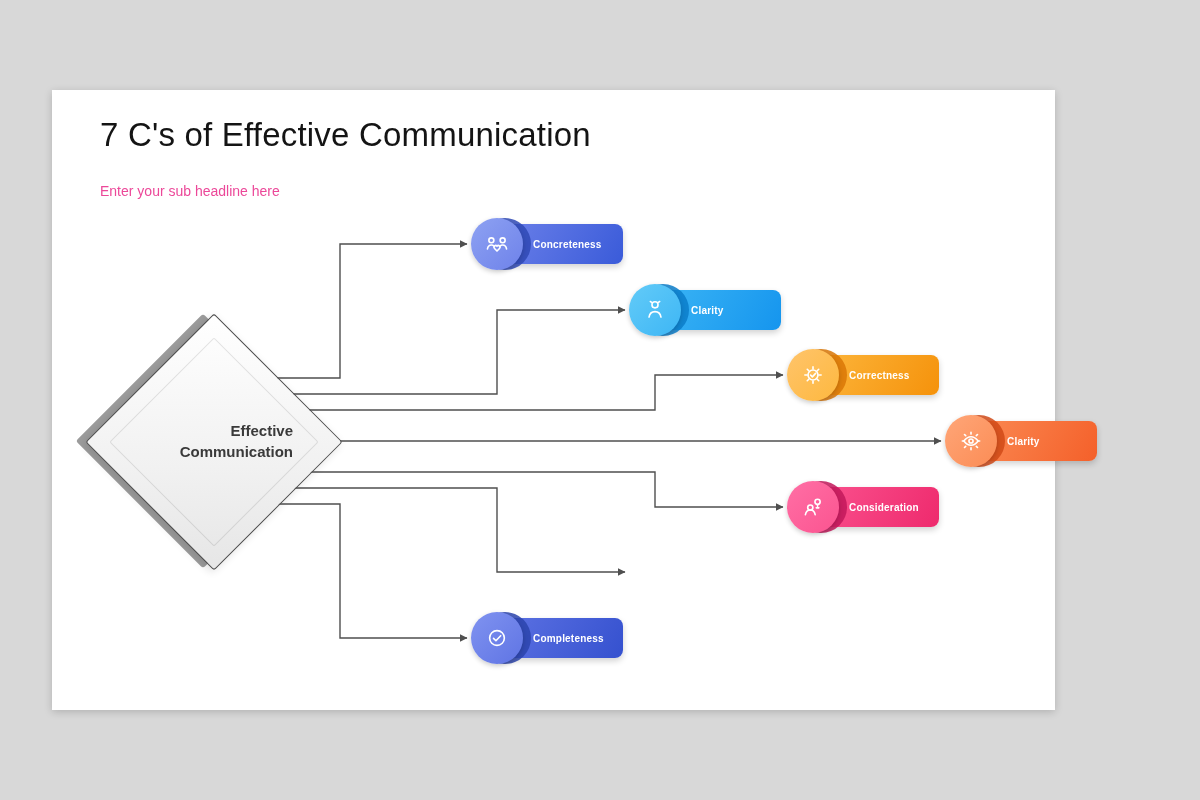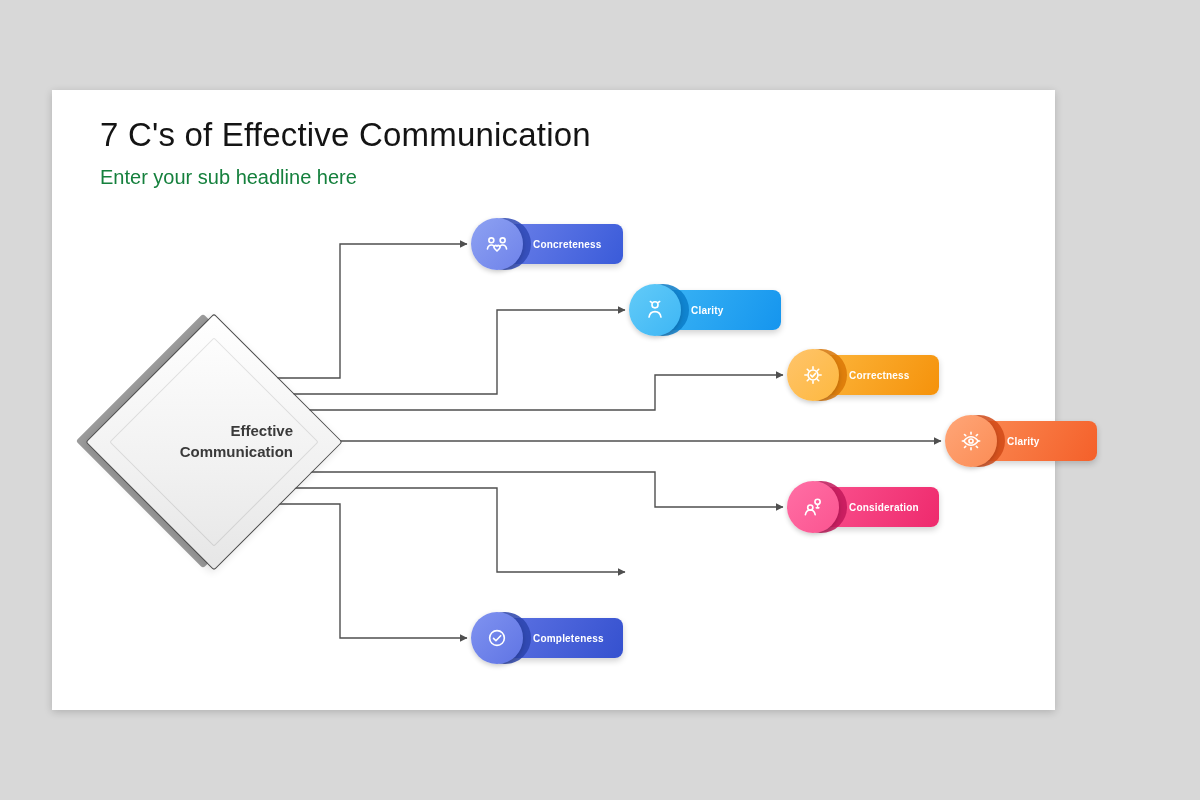--- a/index.html
+++ b/index.html
@@ -7,21 +7,21 @@
     width:1200px;height:800px;position:relative;overflow:hidden;
     background:#d8d8d8;
     font-family:"Liberation Sans","DejaVu Sans",sans-serif;
   }
   .slide-card{
     position:absolute;left:52px;top:90px;width:1003px;height:620px;
     background:#ffffff;box-shadow:0 2px 8px rgba(0,0,0,.18);
   }
   .header{position:absolute;left:48px;top:26px;}
   .title{font-size:33px;font-weight:500;color:#141414;letter-spacing:.2px;margin:0;}
-  .subtitle{font-size:20px;color:#15803d;margin-top:12px;}
+  .subtitle{font-size:14px;color:#ec4899;margin-top:29px;}
   .canvas{position:absolute;inset:0;}
   svg.connectors{position:absolute;left:0;top:0;z-index:0;}
 
   
   .diamond-back{
     position:absolute;left:61px;top:261px;width:180px;height:180px;
     transform:rotate(45deg);background:#9c9c9c;z-index:1;border-radius:3px;
   }
   .diamond{
     position:absolute;left:71px;top:261px;width:180px;height:180px;

